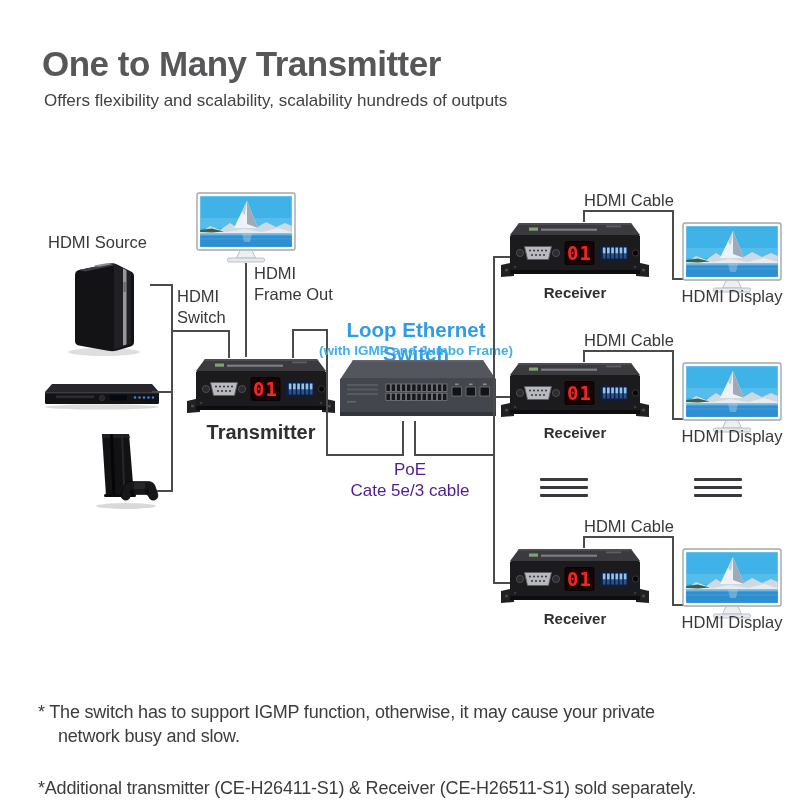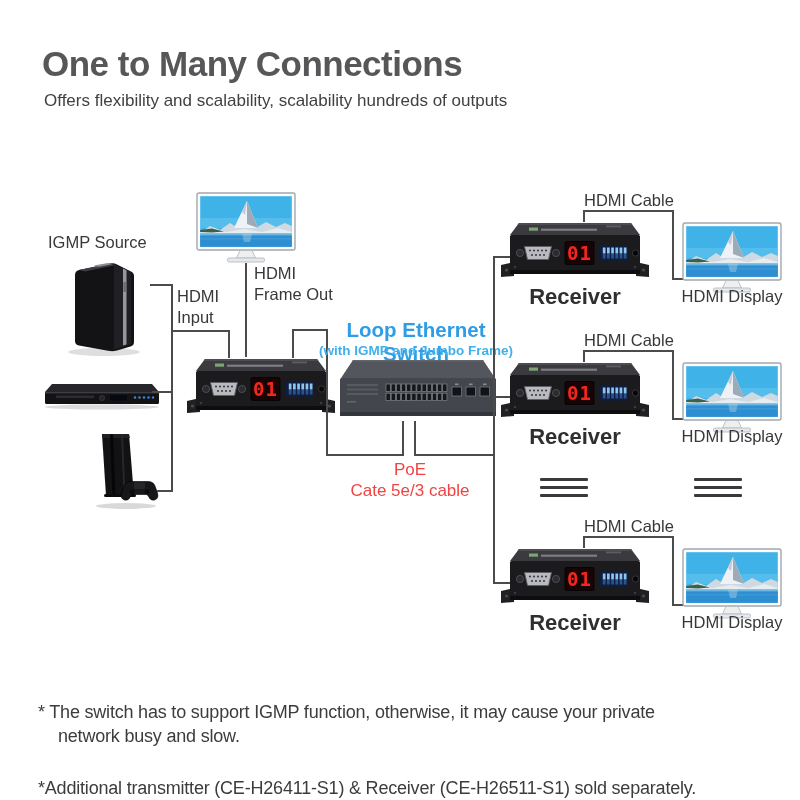--- a/index.html
+++ b/index.html
@@ -2,30 +2,30 @@
 <html><head>
 <meta charset="utf-8">
 <style>
   html,body{margin:0;padding:0;background:#fff;}
   .canvas{position:relative;width:800px;height:800px;background:#ffffff;
           font-family:"Liberation Sans",sans-serif;overflow:hidden;}
   .title{position:absolute;left:42px;top:44px;font-size:35px;font-weight:700;
          color:#57575a;letter-spacing:-0.5px;}
   .subtitle{position:absolute;left:44px;top:91px;font-size:17px;color:#414144;}
   .lbl{position:absolute;font-size:16.5px;color:#38383b;line-height:21px;}
-  .dev-lbl{position:absolute;font-weight:700;font-size:22px;color:#2f2f32;
+  .dev-lbl{position:absolute;font-weight:700;font-size:15px;color:#2f2f32;
            text-align:center;width:150px;}
   .vline{position:absolute;width:2px;background:#4b4b4b;}
   .hline{position:absolute;height:2px;background:#4b4b4b;}
   .sw-title{position:absolute;left:318px;top:318px;width:196px;text-align:center;
             font-size:20.5px;font-weight:600;color:#2e9de6;}
   .sw-sub{position:absolute;left:318px;top:343px;width:196px;text-align:center;
           font-size:13.5px;font-weight:600;color:#41b0ea;}
   .poe{position:absolute;left:330px;top:459px;width:160px;text-align:center;
-       font-size:17px;color:#ef4444;line-height:21px;}
+       font-size:17px;color:#4c1d95;line-height:21px;}
   .more{position:absolute;width:48px;height:20px;}
   .more > div{position:absolute;left:0;width:48px;height:2.6px;background:#3a3a3d;border-radius:1px;}
   .foot{position:absolute;font-size:18px;color:#3c3c3e;letter-spacing:-0.2px;}
   svg.icon{position:absolute;display:block;}
 </style>
 </head>
 <body>
 
 <svg width="0" height="0" style="position:absolute" aria-hidden="true">
   <defs>
@@ -171,58 +171,59 @@
       </g>
       <rect x="119" y="25.5" width="3.5" height="1.6" fill="#8a8d93"></rect>
       <rect x="133" y="25.5" width="3.5" height="1.6" fill="#8a8d93"></rect>
       <rect x="147" y="25.5" width="3.5" height="1.6" fill="#8a8d93"></rect>
     </symbol>
   </defs>
 </svg>
 
 <div class="canvas">
 
-  <div class="title">One to Many Connections</div>
+  <div class="title">One to Many Transmitter</div>
   <div class="subtitle">Offers flexibility and scalability, scalability hundreds of outputs</div>
 
-  <div class="lbl" style="left:48px;top:232px;">IGMP Source</div>
+  <div class="lbl" style="left:48px;top:232px;">HDMI Source</div>
   <svg class="icon" style="left:58px;top:260px;" width="92" height="98">
       <use href="#sym-pc"></use>
     </svg>
   <svg class="icon" style="left:40px;top:380px;" width="124" height="30">
       <use href="#sym-dvd"></use>
     </svg>
   <svg class="icon" style="left:68px;top:428px;" width="100" height="84">
       <use href="#sym-ps4"></use>
     </svg>
 
   <div class="vline" style="left:171px;top:284px;height:208px;"></div>
   <div class="hline" style="left:150px;top:284px;width:21px;"></div>
   <div class="hline" style="left:152px;top:391px;width:19px;"></div>
   <div class="hline" style="left:157px;top:490px;width:14px;"></div>
 
   <div class="hline" style="left:171px;top:330px;width:59px;"></div>
   <div class="vline" style="left:228px;top:330px;height:28px;"></div>
   <div class="lbl" style="left:177px;top:286px;">
     <span>HDMI</span><br>
-    <span>Input</span>
+    <span>Switch</span>
   </div>
 
   <svg class="icon" style="left:196px;top:192px;" width="100" height="74">
       <use href="#sym-monitor"></use>
     </svg>
   <div class="vline" style="left:245px;top:263px;height:94px;"></div>
   <div class="lbl" style="left:254px;top:263px;">
     <span>HDMI</span><br>
     <span>Frame Out</span>
   </div>
 
   <svg class="icon" style="left:186px;top:356px;" width="150" height="62">
       <use href="#sym-extender"></use>
     </svg>
+  <div class="dev-lbl" style="left:186px;top:421px;font-size:20px;">Transmitter</div>
 
   <div class="vline" style="left:292px;top:329px;height:29px;"></div>
   <div class="hline" style="left:292px;top:329px;width:36px;"></div>
   <div class="vline" style="left:326px;top:329px;height:127px;"></div>
   <div class="hline" style="left:326px;top:454px;width:78px;"></div>
   <div class="vline" style="left:402px;top:421px;height:33px;"></div>
   <div class="vline" style="left:414px;top:421px;height:35px;"></div>
   <div class="hline" style="left:414px;top:454px;width:81px;"></div>
 
   <div class="sw-title">Loop Ethernet Switch</div>

